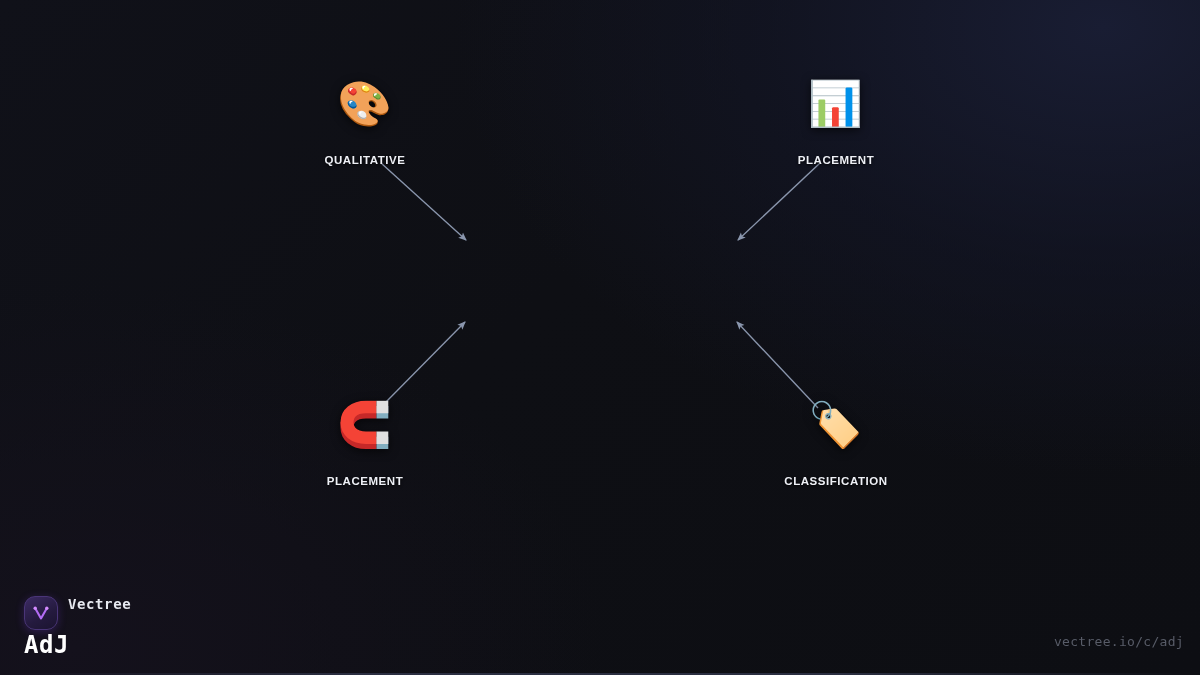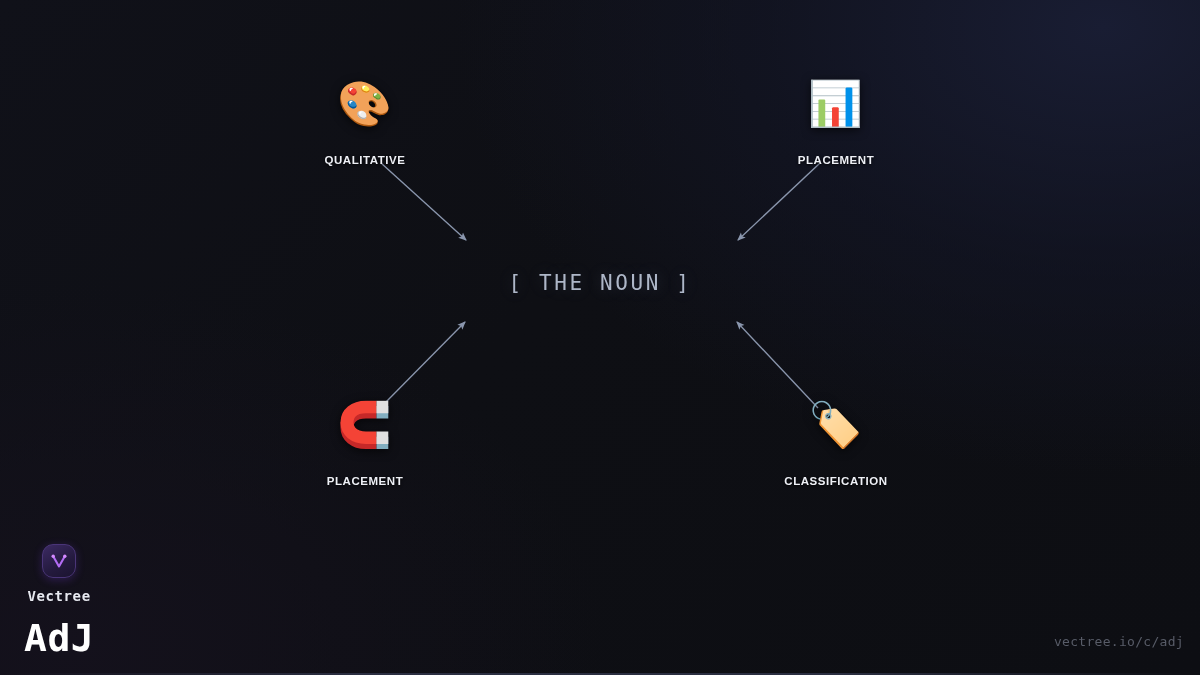--- a/index.html
+++ b/index.html
@@ -72,45 +72,43 @@
     text-shadow:0 0 16px rgba(140,160,200,0.22);
   }
 
   
   #brand {
     position:absolute;
     left:24px; bottom:18px;
   }
   #brand-row {
     display:flex;
-    align-items:center;
     gap:10px;
-    flex-direction:column;
   }
   #brand-logo {
     width:34px; height:34px;
     border-radius:11px;
     background:linear-gradient(150deg,#3c2a63 0%,#241a3e 60%,#1b1430 100%);
     border:1px solid #4a3578;
     display:flex;
     align-items:center;
     justify-content:center;
     box-shadow:0 2px 9px rgba(120,60,220,0.28);
   }
   #brand-name {
     font-family:"DejaVu Sans Mono","Liberation Mono",monospace;
     font-size:14px;
     font-weight:bold;
     letter-spacing:0.6px;
     color:#e7e9f0;
   }
   #brand-title {
-    margin-top:15px;
+    margin-top:3px;
     font-family:"DejaVu Sans Mono","Liberation Mono",monospace;
-    font-size:38px;
+    font-size:24px;
     font-weight:bold;
     letter-spacing:0.5px;
     color:#ffffff;
     line-height:1;
   }
 
   #url {
     position:absolute;
     right:16px; bottom:26px;
     font-family:"DejaVu Sans Mono","Liberation Mono",monospace;
@@ -160,21 +158,20 @@
   <div class="node" id="node-placement">
     <span class="node-icon">🧲</span>
     <span class="node-label">PLACEMENT</span>
   </div>
 
   <div class="node" id="node-classification">
     <span class="node-icon">🏷️</span>
     <span class="node-label">CLASSIFICATION</span>
   </div>
 
-  <div id="center-label">[ THE NOUN ]</div>
 
   <div id="brand">
     <div id="brand-row">
       <div id="brand-logo">
         <svg width="20" height="20" viewBox="0 0 20 20" aria-hidden="true">
           <path d="M4.2 5.2 L10 15.4 L15.8 5.2" fill="none" stroke="#b36cf5" stroke-width="2.1" stroke-linecap="round" stroke-linejoin="round"></path>
           <circle cx="4.2" cy="5.2" r="1.7" fill="#d48bff"></circle>
           <circle cx="15.8" cy="5.2" r="1.7" fill="#d48bff"></circle>
         </svg>
       </div>

